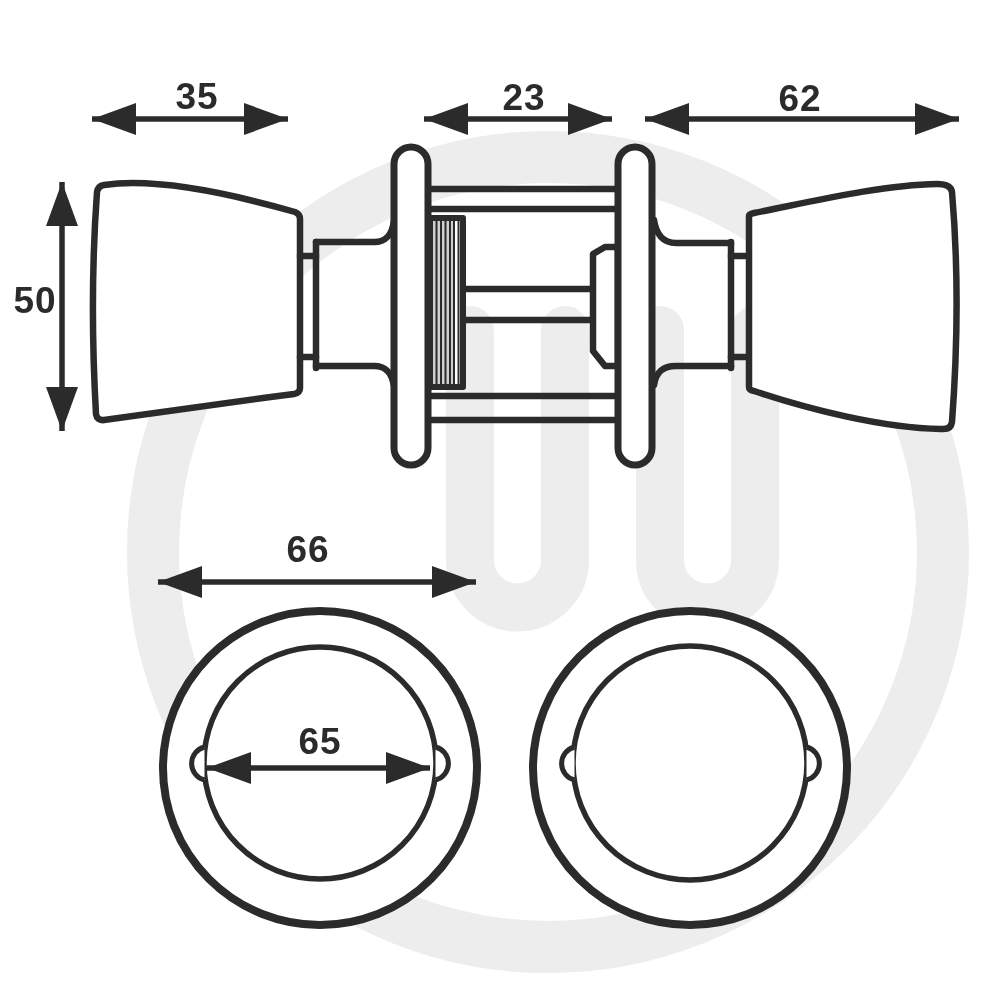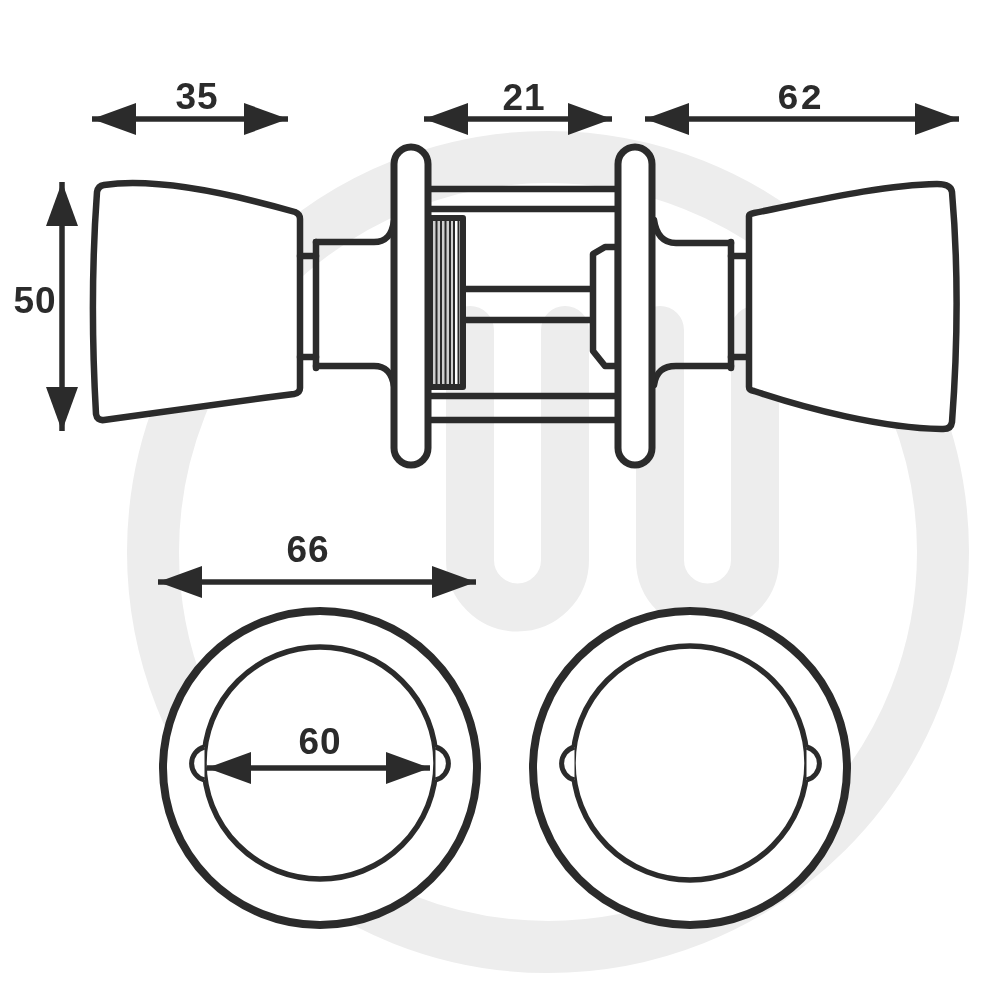--- a/index.html
+++ b/index.html
@@ -111,19 +111,19 @@
     <line x1="92" y1="119" x2="288" y2="119" marker-start="url(#arrowhead)" marker-end="url(#arrowhead)"></line>
     <line x1="424" y1="119" x2="612" y2="119" marker-start="url(#arrowhead)" marker-end="url(#arrowhead)"></line>
     <line x1="645" y1="119" x2="959" y2="119" marker-start="url(#arrowhead)" marker-end="url(#arrowhead)"></line>
     <line x1="62" y1="182" x2="62" y2="431" marker-start="url(#arrowhead)" marker-end="url(#arrowhead)"></line>
     <line x1="158" y1="582" x2="476" y2="582" marker-start="url(#arrowhead)" marker-end="url(#arrowhead)"></line>
     <line x1="207" y1="768" x2="430" y2="768" marker-start="url(#arrowhead)" marker-end="url(#arrowhead)"></line>
   </g>
 </svg>
 
 <div class="dim-label" style="left:152px;top:77px;">35</div>
-<div class="dim-label" style="left:479px;top:78px;">21</div>
-<div class="dim-label" style="left:755px;top:79px;font-family:Liberation Mono, monospace;">62</div>
+<div class="dim-label" style="left:479px;top:78px;">23</div>
+<div class="dim-label" style="left:755px;top:79px;">62</div>
 <div class="dim-label" style="left:-10px;top:281px;">50</div>
 <div class="dim-label" style="left:263px;top:530px;">66</div>
-<div class="dim-label" style="left:275px;top:722px;">60</div>
+<div class="dim-label" style="left:275px;top:722px;">65</div>
 
 </div>
 
 </body></html>

